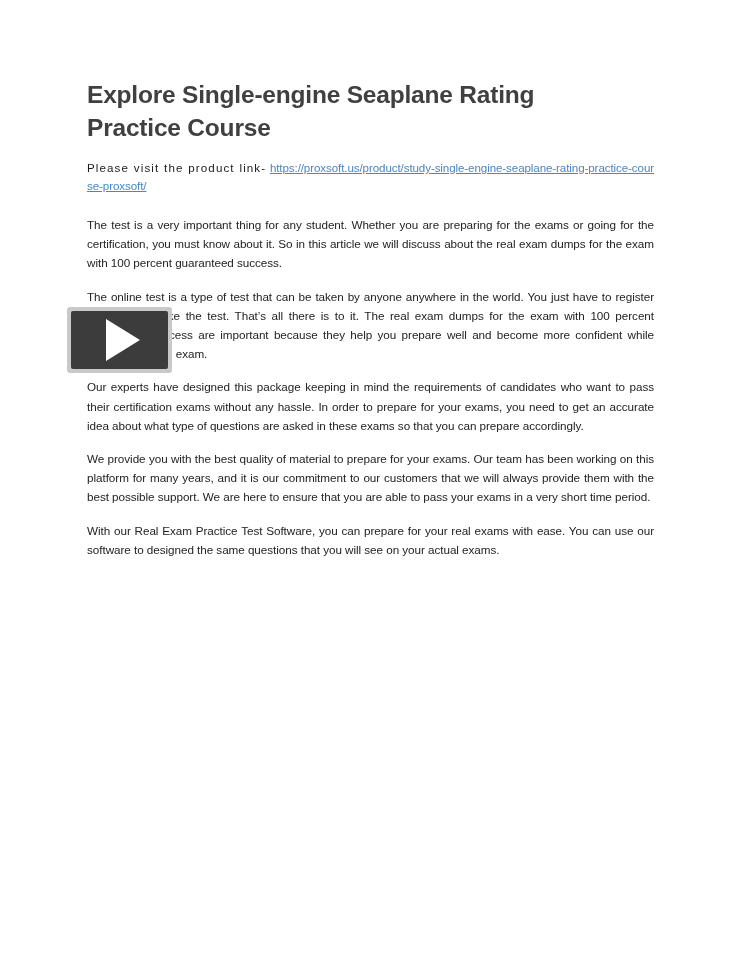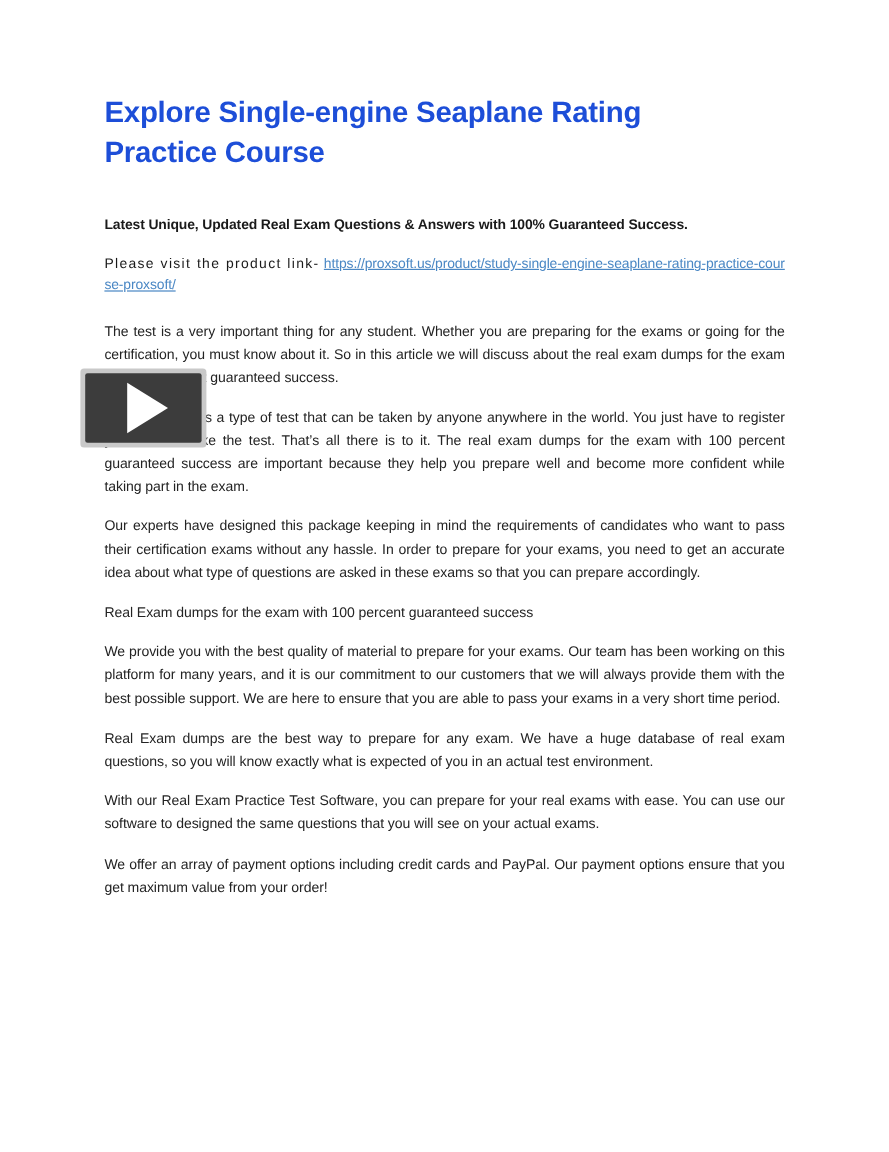--- a/index.html
+++ b/index.html
@@ -30,21 +30,21 @@
     top: 78px;
     width: 567px;
   }
 
   h1.doc-title {
     font-family: "Liberation Sans", sans-serif;
     font-size: 24.5px;
     line-height: 33px;
     font-weight: bold;
     letter-spacing: -0.2px;
-    color: #1d4ed8;
+    color: #404040;
     margin: 0 0 0 0;
     width: 540px;
   }
 
   .tagline {
     margin: 36px 0 0 0;
     font-size: 11.6px;
     line-height: 16px;
     font-weight: bold;
     color: #1a1a1a;
@@ -117,43 +117,39 @@
 </style>
 </head>
 <body>
 
 <div class="page">
 
   <div class="doc-body">
 
     <h1 class="doc-title">Explore Single-engine Seaplane Rating Practice Course</h1>
 
-    <div class="tagline">Latest Unique, Updated Real Exam Questions &amp; Answers with 100% Guaranteed Success.</div>
 
     <div class="link-line">
       <span class="lbl">Please visit the product link-</span>
       <a class="product-link" href="#" title="https://proxsoft.us/product/study-single-engine-seaplane-rating-practice-course-proxsoft/">https://proxsoft.us/product/study-single-engine-seaplane-rating-practice-course-proxsoft/</a>
     </div>
 
     <p class="para first">The test is a very important thing for any student. Whether you are preparing for the exams or going for the certification, you must know about it. So in this article we will discuss about the real exam dumps for the exam with 100 percent guaranteed success.</p>
 
     <p class="para">The online test is a type of test that can be taken by anyone anywhere in the world. You just have to register yourself and take the test. That’s all there is to it. The real exam dumps for the exam with 100 percent guaranteed success are important because they help you prepare well and become more confident while taking part in the exam.</p>
 
 
     <p class="para">Our experts have designed this package keeping in mind the requirements of candidates who want to pass their certification exams without any hassle. In order to prepare for your exams, you need to get an accurate idea about what type of questions are asked in these exams so that you can prepare accordingly.</p>
 
-    <p class="para subhead">Real Exam dumps for the exam with 100 percent guaranteed success</p>
 
     <p class="para">We provide you with the best quality of material to prepare for your exams. Our team has been working on this platform for many years, and it is our commitment to our customers that we will always provide them with the best possible support. We are here to ensure that you are able to pass your exams in a very short time period.</p>
 
-    <p class="para">Real Exam dumps are the best way to prepare for any exam. We have a huge database of real exam questions, so you will know exactly what is expected of you in an actual test environment.</p>
 
     <p class="para">With our Real Exam Practice Test Software, you can prepare for your real exams with ease. You can use our software to designed the same questions that you will see on your actual exams.</p>
 
-    <p class="para">We offer an array of payment options including credit cards and PayPal. Our payment options ensure that you get maximum value from your order!</p>
 
   </div>
 
   <div class="video-overlay">
     <div class="screen">
       <div class="play-tri"></div>
     </div>
   </div>
 
 </div>

